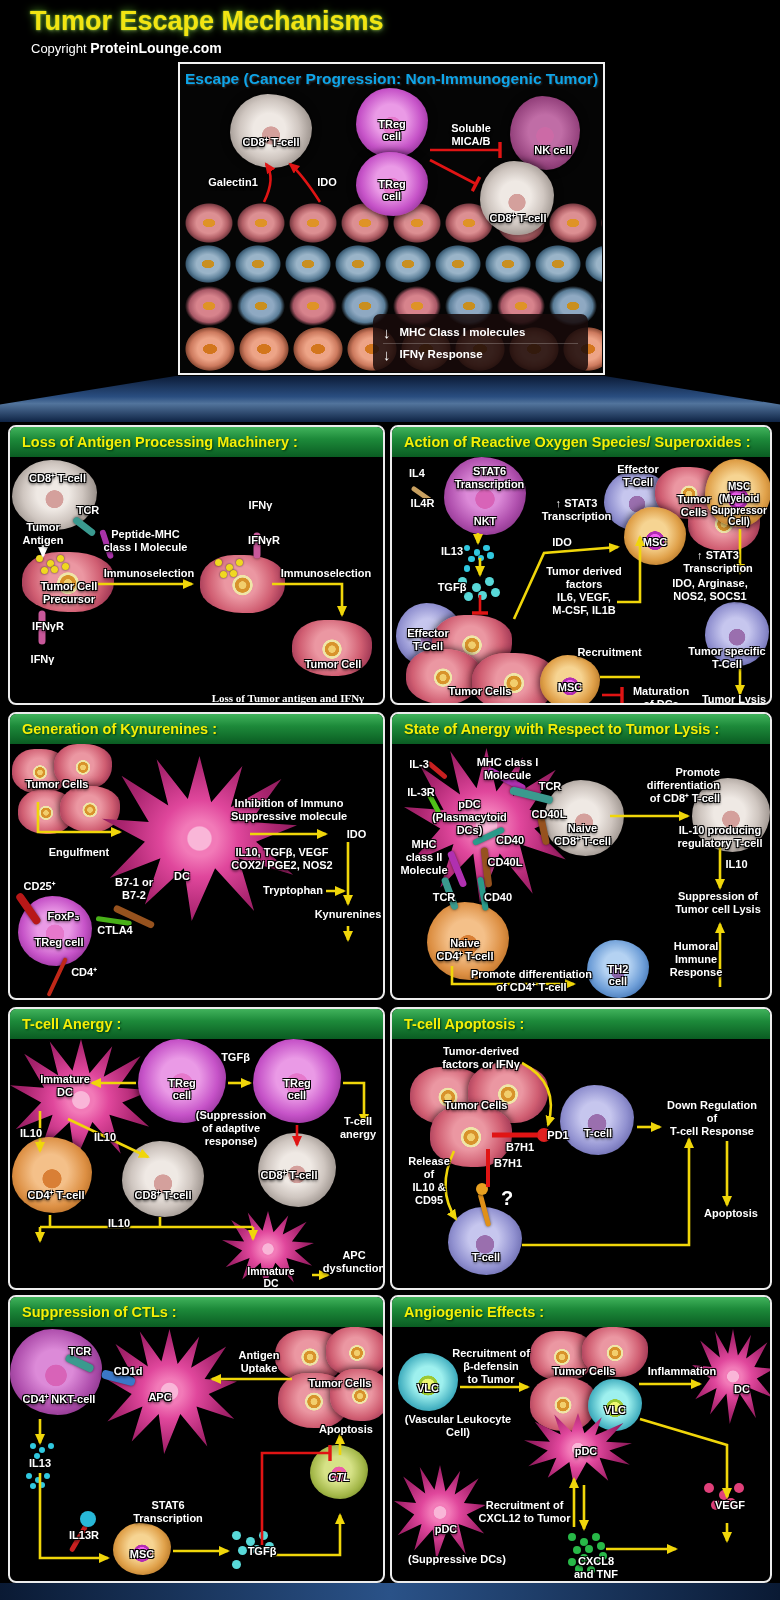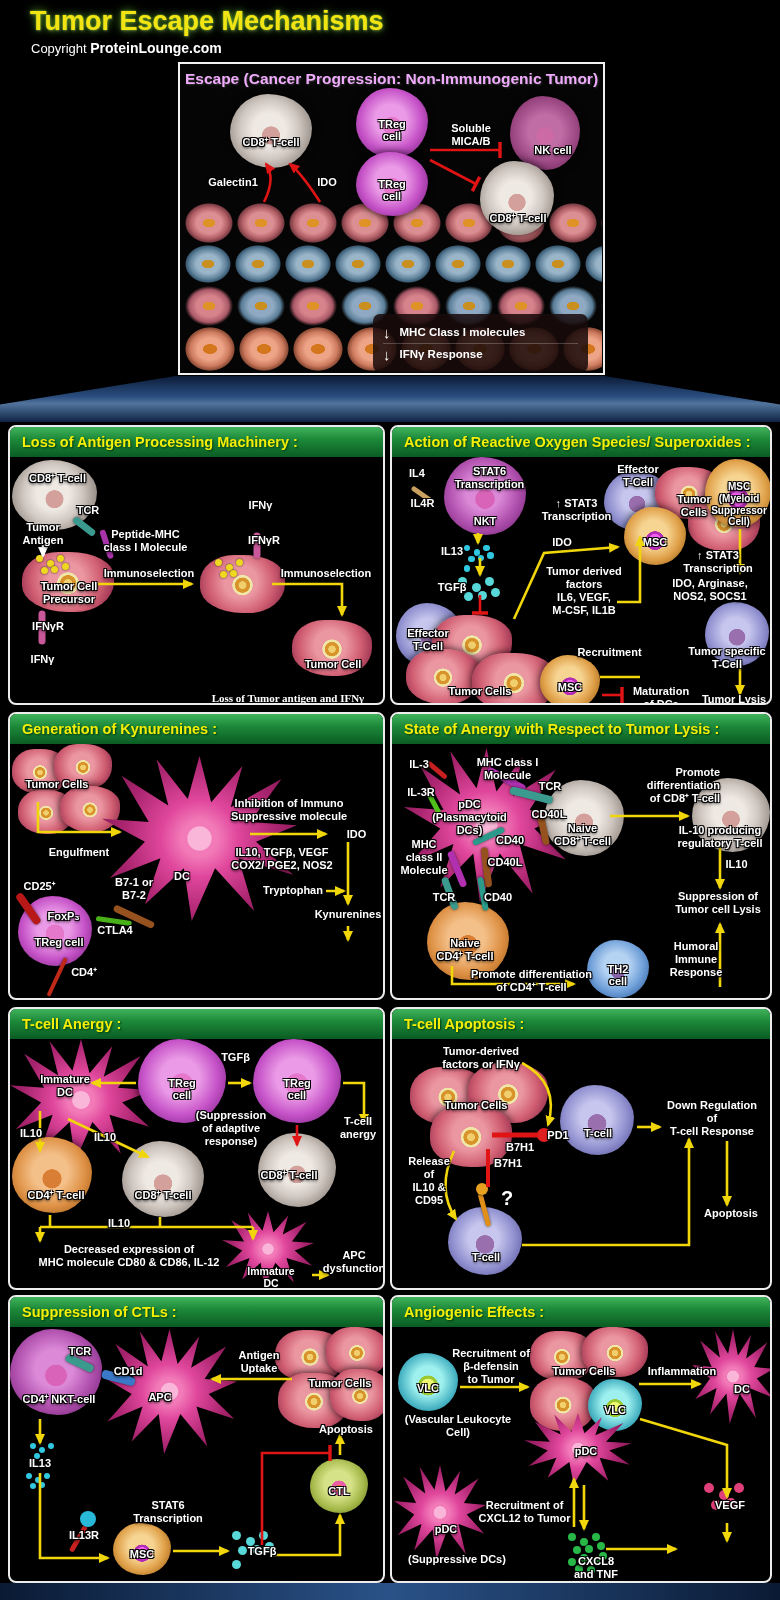--- a/index.html
+++ b/index.html
@@ -5,21 +5,21 @@
   html,body{margin:0;padding:0;background:#000;}
   #stage{position:relative;width:780px;height:1600px;margin:0 auto;background:#000;overflow:hidden;
          font-family:"Liberation Sans",sans-serif;}
   .page-title{position:absolute;left:30px;top:6px;font-size:27px;font-weight:bold;color:#f2e412;
               text-shadow:0 0 8px #59a82a,0 0 2px #b4d438,1px 2px 3px #222;}
   .copyright{position:absolute;left:31px;top:40px;font-size:13px;color:#fff;}
   .copyright b{font-size:14px;}
   
   #top-panel{position:absolute;left:178px;top:62px;width:427px;height:313px;background:#050505;
              border:2px solid #f2f2f2;box-sizing:border-box;}
-  #tp-title{position:absolute;top:6px;left:0;right:0;text-align:center;color:#f0abfc;font-weight:bold;
+  #tp-title{position:absolute;top:6px;left:0;right:0;text-align:center;color:#0ea5e9;font-weight:bold;
             font-size:15.5px;z-index:7;text-shadow:1px 1px 2px #333;}
   #tp-content{position:absolute;left:0;top:0;right:0;bottom:0;overflow:hidden;}
   #tp-overlay{position:absolute;left:193px;top:250px;width:215px;height:58px;background:rgba(24,11,11,.86);
               border-radius:7px;z-index:6;display:flex;flex-direction:column;justify-content:center;
               padding:3px 10px;box-sizing:border-box;}
   .ov-row{display:flex;align-items:center;gap:9px;color:#fff;font-weight:bold;font-size:11.5px;padding:3px 0;}
   .ov-row:first-child{border-bottom:1px solid rgba(255,255,255,.22);}
   .ov-arrow{font-size:15px;line-height:1;}
   
   #funnel{position:absolute;left:0;top:376px;width:780px;height:46px;
@@ -429,22 +429,20 @@
 of adaptive
 response)</div>
           <div class="lbl" style="left: 316px; top: 76px; width: 64px;">T-cell
 anergy</div>
           <div class="lbl" style="left: 0px; top: 88px; width: 42px;">IL10</div>
           <div class="lbl" style="left: 74px; top: 92px; width: 42px;">IL10</div>
           <div class="lbl" style="left: 228px; top: 130px; width: 102px;">CD8⁺ T-cell</div>
           <div class="lbl" style="left: 0px; top: 150px; width: 92px;">CD4⁺ T-cell</div>
           <div class="lbl" style="left: 102px; top: 150px; width: 102px;">CD8⁺ T-cell</div>
           <div class="lbl" style="left: 88px; top: 178px; width: 42px;">IL10</div>
-          <div class="lbl" style="left: 0px; top: 204px; width: 238px;">Decreased expression of
-MHC molecule CD80 &amp; CD86, IL-12</div>
           <div class="lbl" style="left: 226px; top: 226px; width: 70px; font-size: 10.5px;">Immature
 DC</div>
           <div class="lbl" style="left: 306px; top: 210px; width: 76px;">APC
 dysfunction</div>
         </div>
       </div>
       <div class="panel" style="left: 390px; top: 1007px; width: 382px; height: 283px;">
         <div class="panel-h">
           <span class="panel-title">T-cell Apoptosis :</span>
         </div>
@@ -492,21 +490,21 @@
         <div class="panel-c">
           <div class="cell k-nkt" style="left: 0px; top: 2px; width: 92px; height: 86px;"></div>
           <div class="cell k-dc" style="left: 92px; top: 2px; width: 135px; height: 125px;"></div>
           <div class="cell k-tumor" style="left: 265px; top: 3px; width: 70px; height: 52px;"></div>
           <div class="cell k-tumor" style="left: 316px; top: 0px; width: 62px; height: 50px;"></div>
           <div class="cell k-tumor" style="left: 268px; top: 46px; width: 72px; height: 55px;"></div>
           <div class="cell k-tumor" style="left: 320px; top: 42px; width: 60px; height: 52px;"></div>
           <div class="cell k-msc" style="left: 103px; top: 196px; width: 58px; height: 52px;">
             <span class="cell-lbl">MSC</span>
           </div>
-          <div class="cell k-ctl" style="left: 300px; top: 132px; width: 58px; height: 54px;">
+          <div class="cell k-ctl" style="left: 300px; top: 118px; width: 58px; height: 54px; font-style: italic;">
             <span class="cell-lbl">CTL</span>
           </div>
           <div class="rod" style="left: 56px; top: 26px; width: 30px; height: 8px; background: rgb(58, 154, 142); transform: rotate(25deg);"></div>
           <div class="rod" style="left: 92px; top: 42px; width: 34px; height: 9px; background: rgb(58, 120, 200); transform: rotate(15deg);"></div>
           <div class="rod" style="left: 76px; top: 196px; width: 30px; height: 5px; background: rgb(200, 32, 32); transform: rotate(120deg);"></div>
           <div class="dotc" style="left: 70px; top: 184px; width: 16px; height: 16px; background: rgb(40, 184, 216);"></div>
           <div class="dots" style="left: 20px; top: 116px;">
             <i style="left: 0px; top: 0px; width: 6px; height: 6px; background: rgb(48, 200, 224);"></i>
             <i style="left: 9px; top: 4px; width: 6px; height: 6px; background: rgb(48, 200, 224);"></i>
             <i style="left: 18px; top: 0px; width: 6px; height: 6px; background: rgb(48, 200, 224);"></i>

